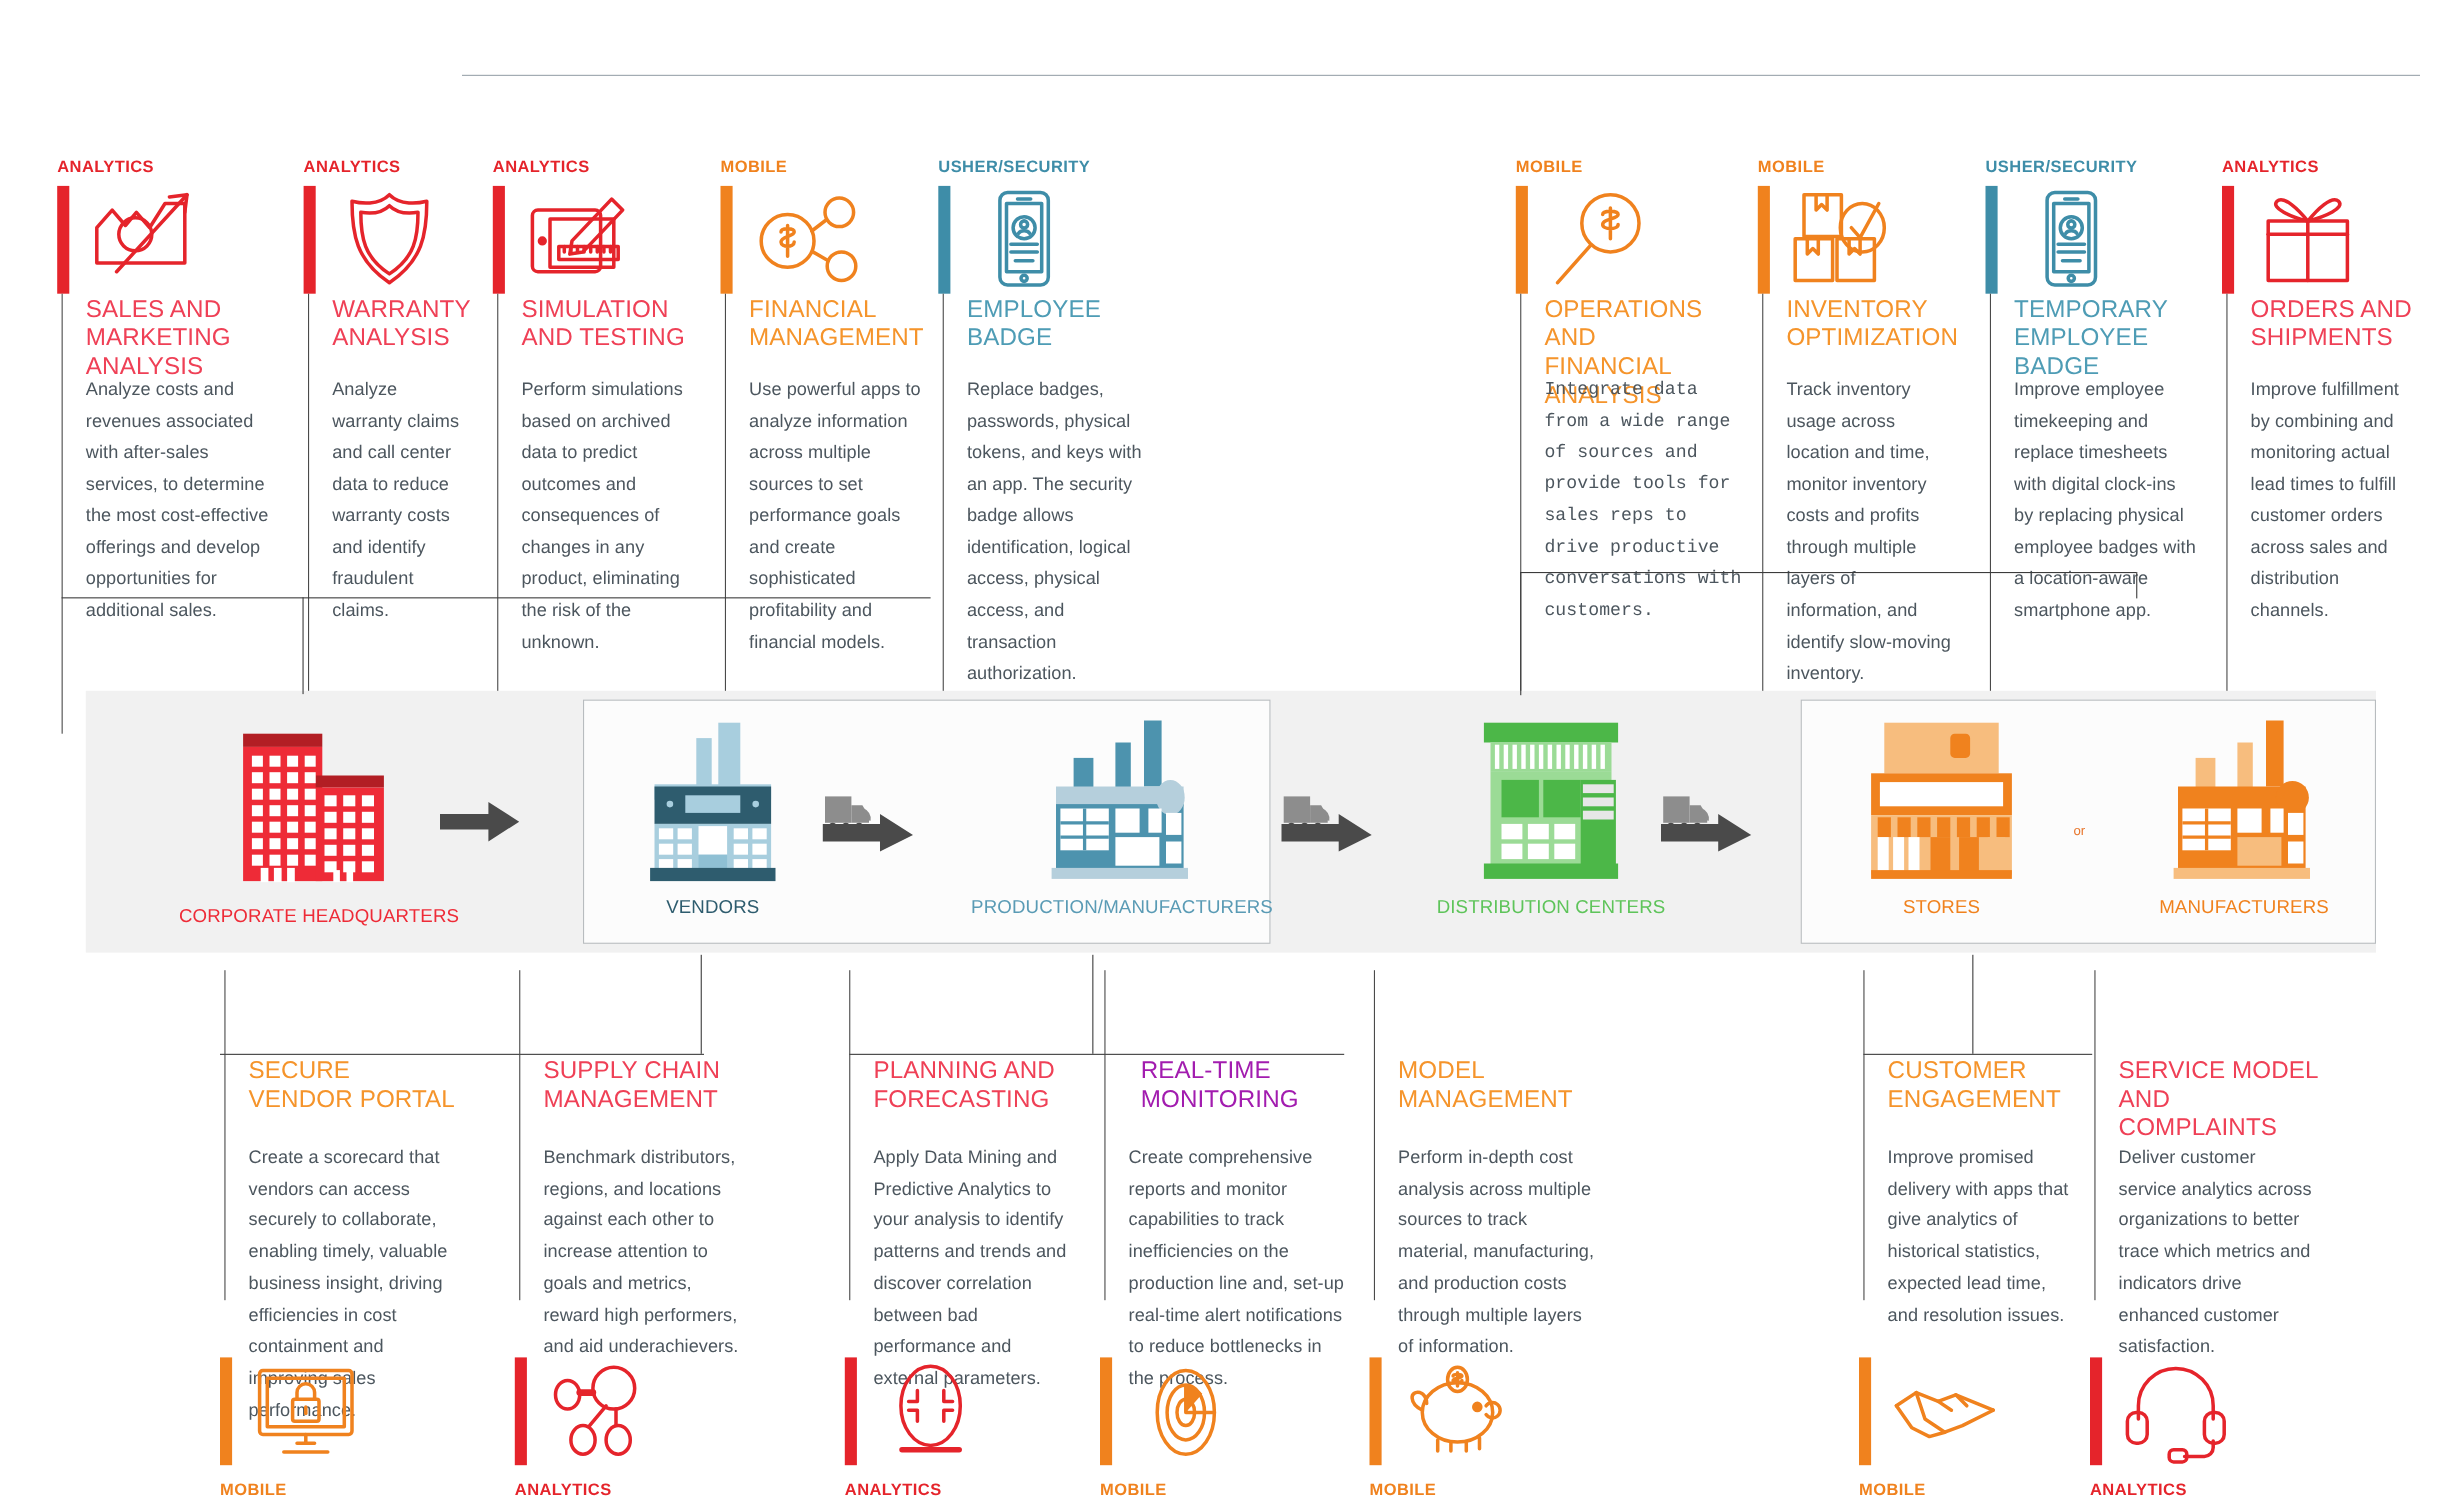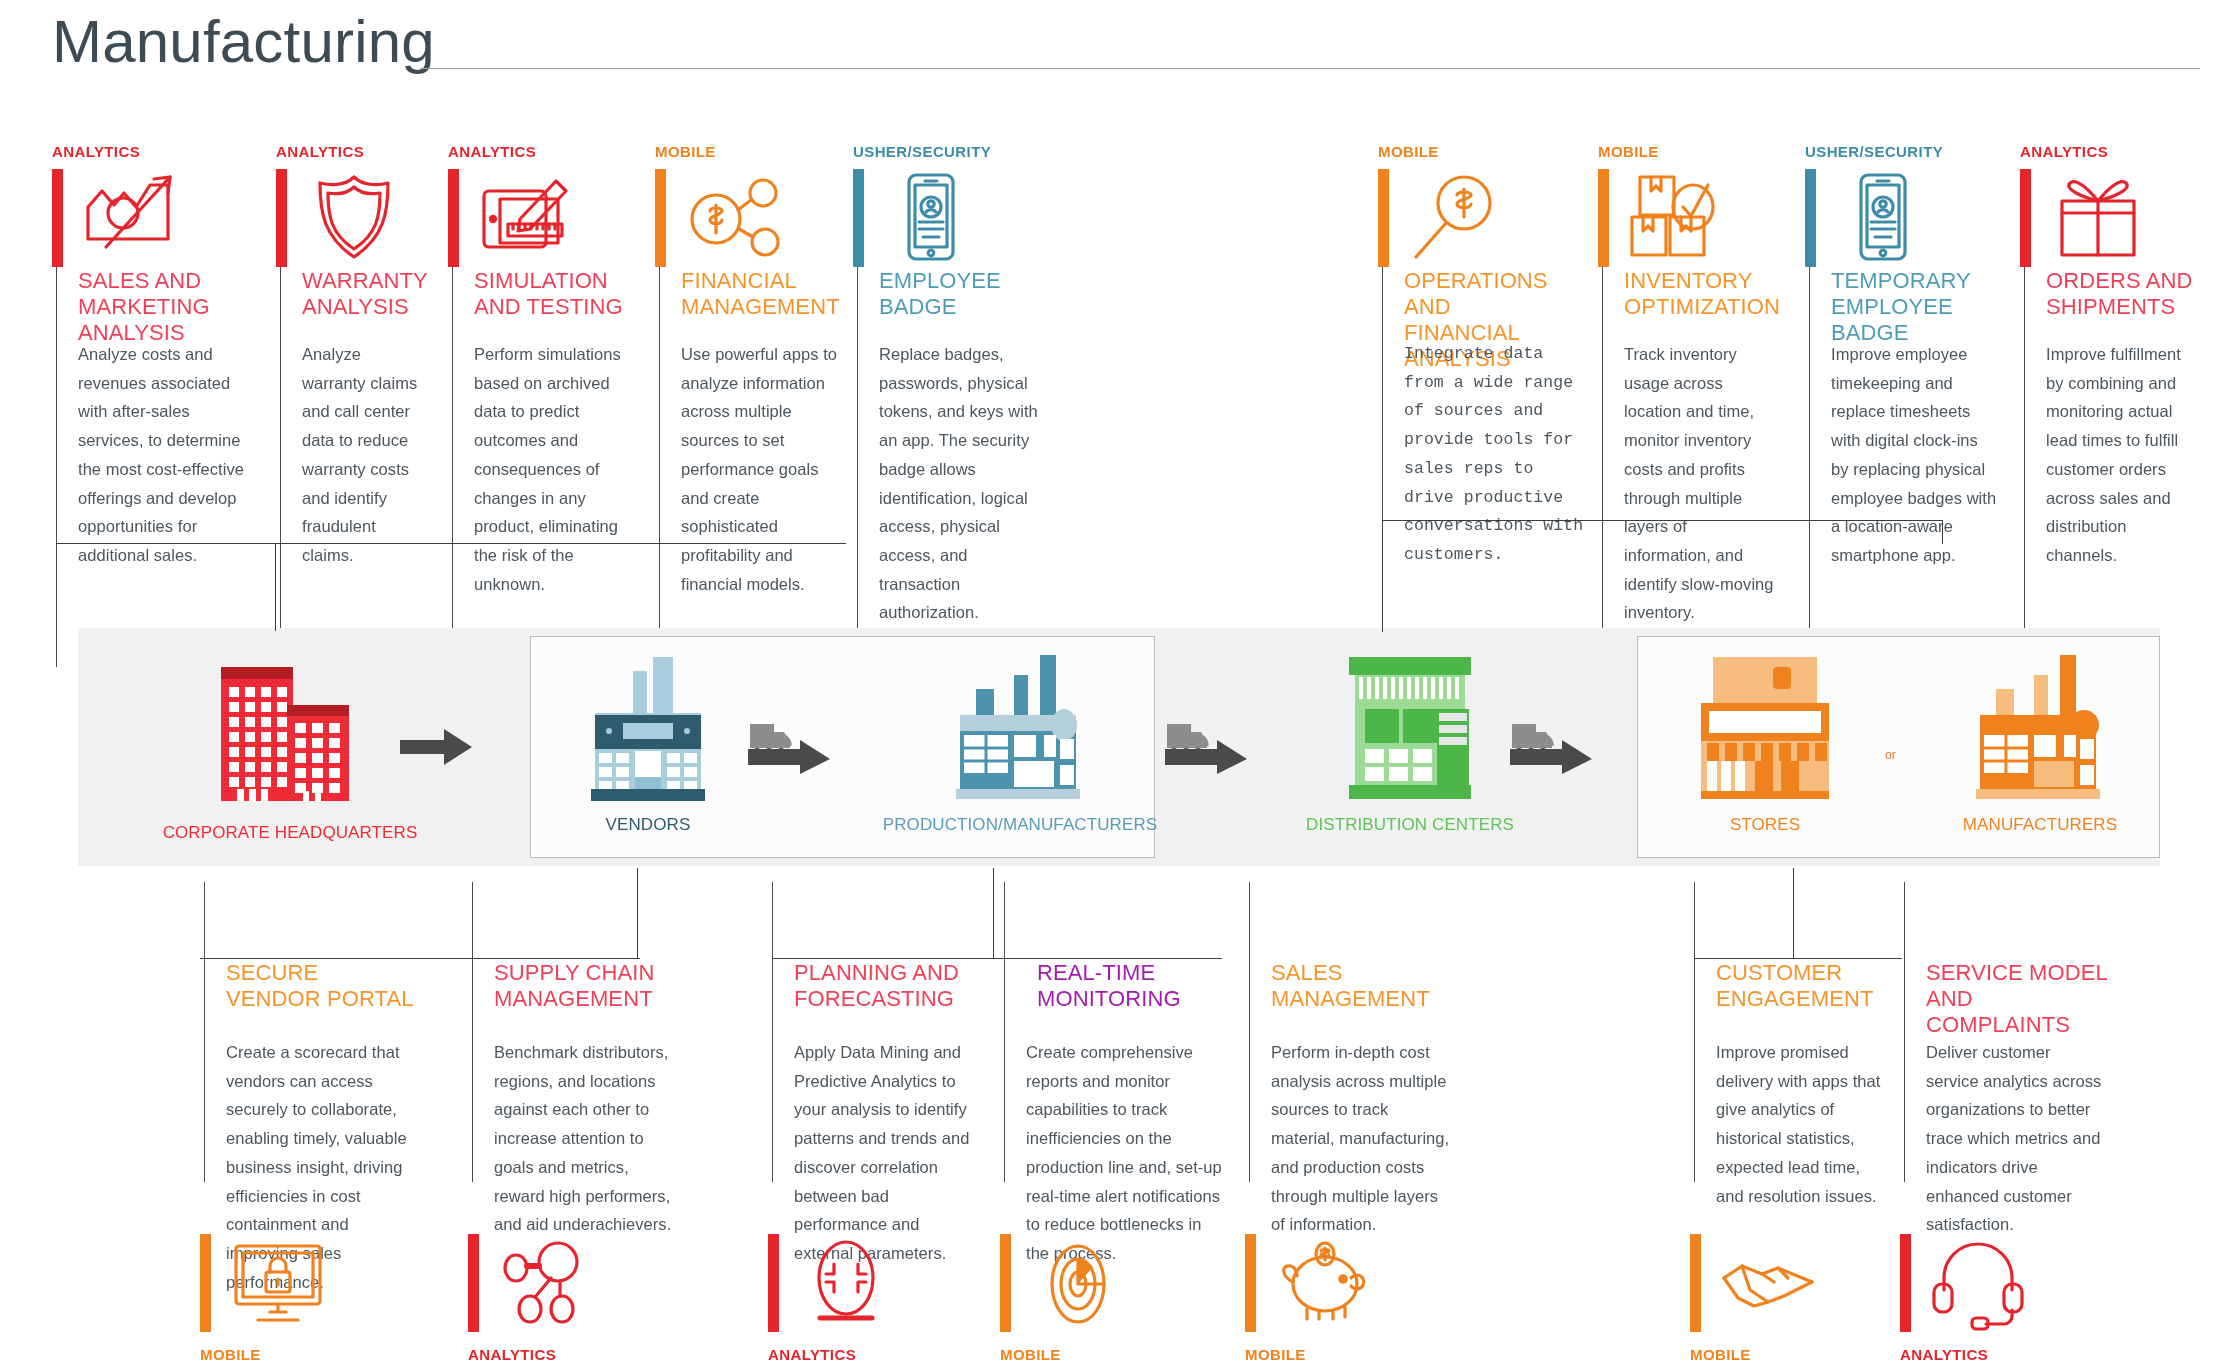--- a/index.html
+++ b/index.html
@@ -70,21 +70,20 @@
   .connh { position: absolute; background: #3c3c3c; height: 1.3px; }
 
   svg { display: block; overflow: visible; }
 </style>
 </head>
 <body>
 
 <div class="page">
 
   <div class="hdr">
-    <div class="hdr-title">Manufacturing</div>
     <div class="hdr-rule"></div>
   </div>
 
   <div id="top-cards">
       <div class="card" style="left: 52px; top: 143px; width: 212px;">
         <div class="cat" style="color:#e5242b">ANALYTICS</div>
      <div class="bar" style="background:#e5242b"></div>
      <div class="rule-v" style="height:400px"></div>
      <div class="ico">
           <svg width="104" height="100" viewBox="0 0 100 100" fill="none" stroke="#e5242b" stroke-width="3.2" stroke-linecap="round" stroke-linejoin="round">
@@ -591,21 +590,21 @@
                 <ellipse cx="50" cy="50" rx="8" ry="12"></ellipse>
                 <path d="M50 50h26 M50 50V26"></path>
                 <path d="M50 50 L50 26 A24 24 0 0 1 65 33 Z" fill="#f0821e" stroke="none"></path>
           </svg>
         </div>
      <div class="cat" style="top:386px; color:#f0821e">MOBILE</div>
       </div>
       <div class="card card-b" style="left: 1245px; top: 960px; width: 215px;">
         <div class="rule-v" style="top:-78px; height:300px;"></div>
      <div class="ttl" style="top:0; color:#f5942b; width:185px;">
-          <div>SALES</div>
+          <div>MODEL</div>
           <div>MANAGEMENT</div>
      </div>
      <div class="bdy" style="top:78px; width:181px;">Perform in-depth cost analysis across multiple sources to track material, manufacturing, and production costs through multiple layers of information.</div>
      <div class="bar" style="top:274px; height:98px; background:#f0821e"></div>
      <div class="ico" style="top:274px;">
           <svg width="104" height="100" viewBox="0 0 100 100" fill="none" stroke="#f0821e" stroke-width="3.2" stroke-linecap="round" stroke-linejoin="round">
             <ellipse cx="52" cy="50" rx="32" ry="27"></ellipse>
                 <path d="M20 48 C8 42 8 30 18 32 C22 33 24 38 24 42"></path>
                 <circle cx="70" cy="45" r="3.2" fill="#f0821e"></circle>
                 <path d="M78 52 a7 7 0 1 0 0 -8"></path>

